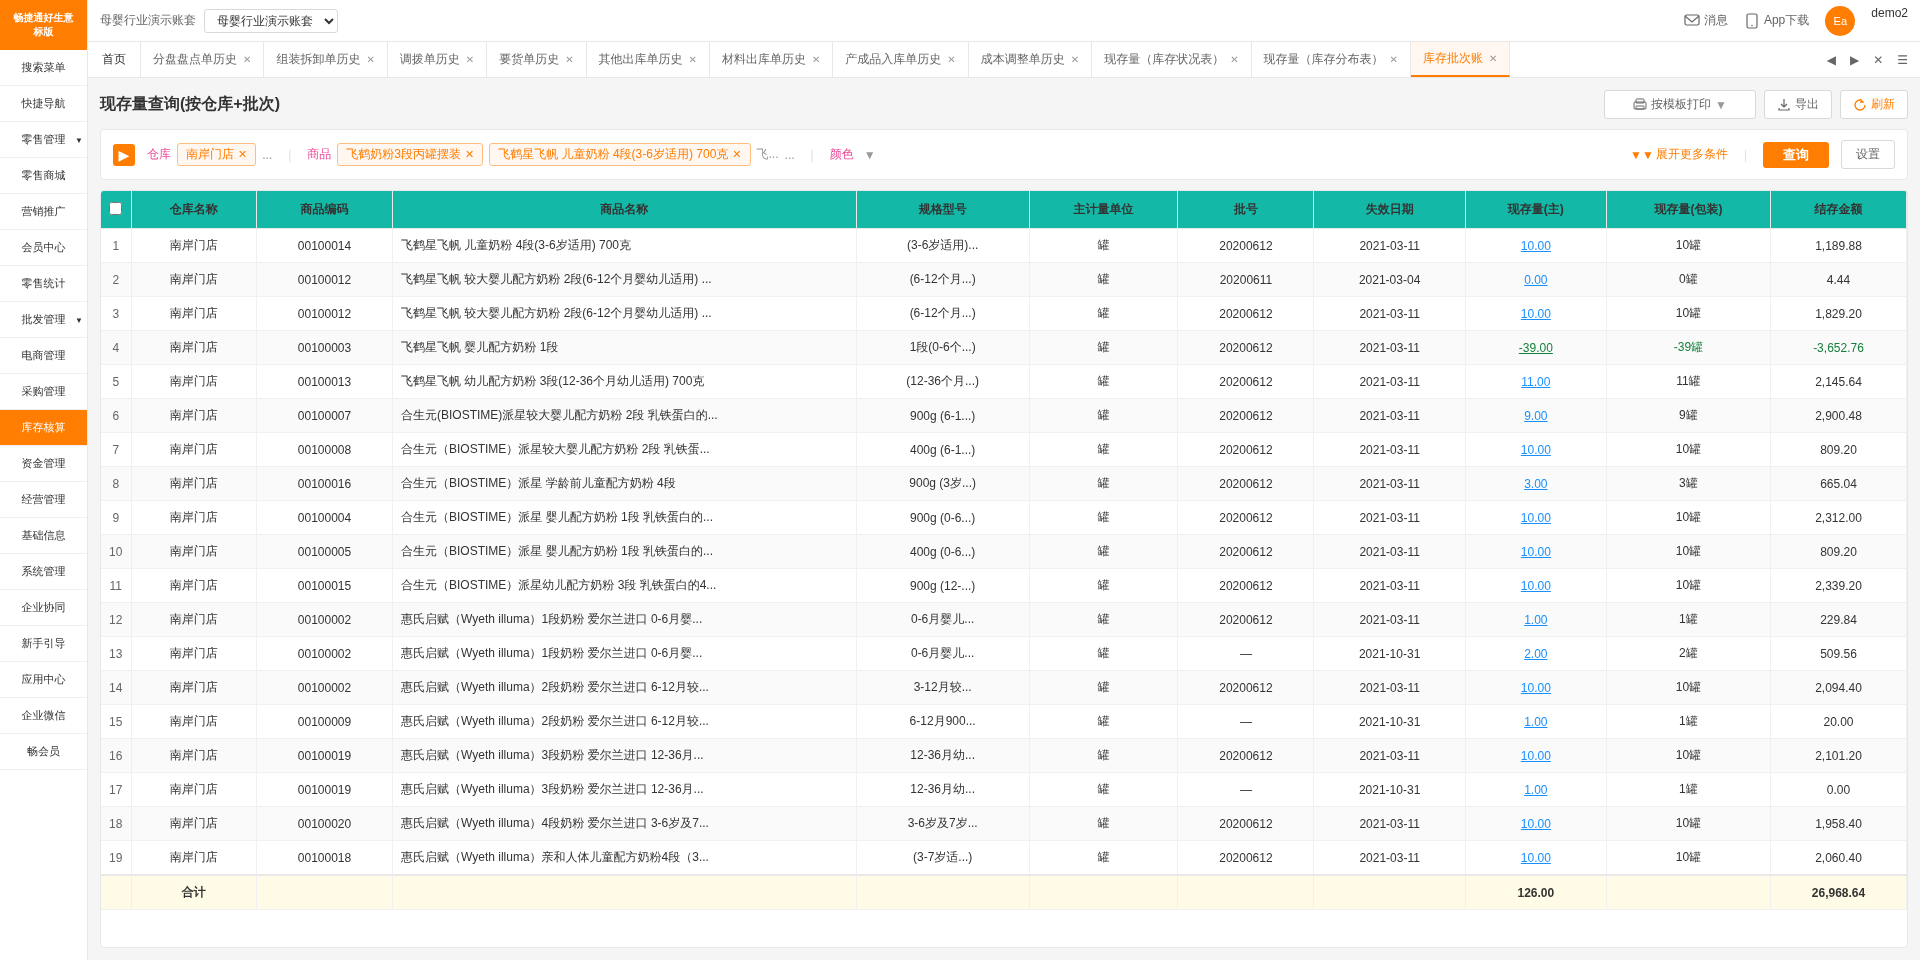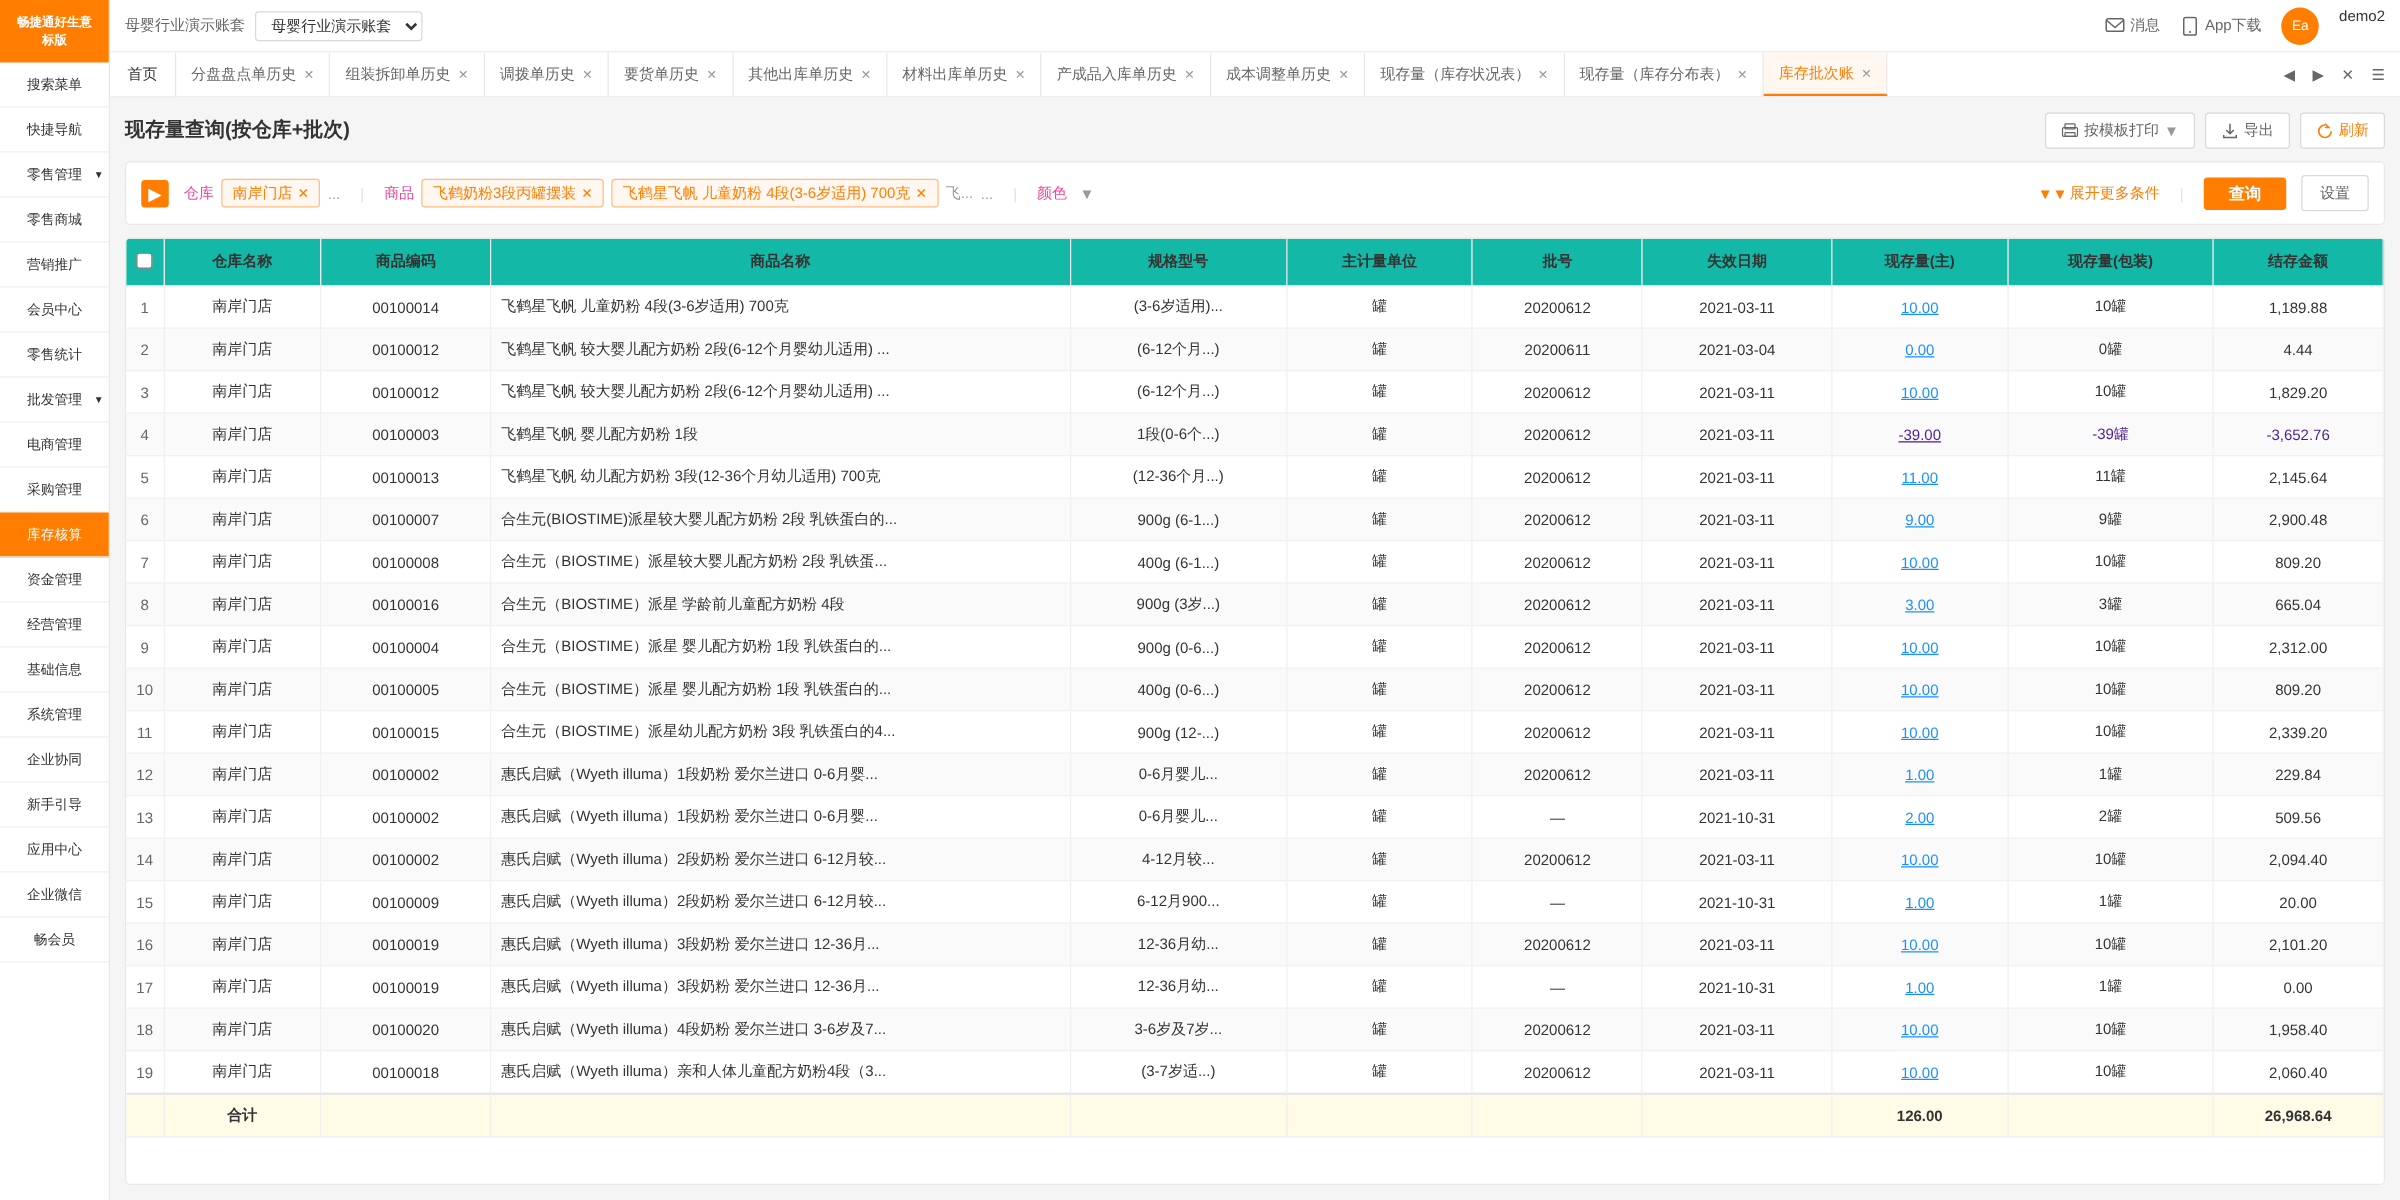--- a/index.html
+++ b/index.html
@@ -35,21 +35,21 @@
     .tab-bar-end { margin-left: auto; display: flex; align-items: center; padding: 0 8px; gap: 6px; }
     .tab-arrow { color: #666; cursor: pointer; padding: 2px 4px; }
 
     
     .content { flex: 1; background: #f5f5f5; padding: 12px; overflow: hidden; display: flex; flex-direction: column; gap: 10px; }
 
     
     .page-header { display: flex; align-items: center; justify-content: space-between; }
     .page-title { font-size: 16px; font-weight: bold; color: #333; }
     .page-actions { display: flex; align-items: center; gap: 8px; }
-    .btn-template { background: #fff; border: 1px solid #d9d9d9; border-radius: 3px; padding: 5px 12px; color: #666; cursor: pointer; display: flex; align-items: center; gap: 4px; }
+    .btn-template { background: #fff; border: 1px solid #d9d9d9; border-radius: 3px; padding: 5px 28px; color: #666; cursor: pointer; display: flex; align-items: center; gap: 4px; }
     .btn-export { background: #fff; border: 1px solid #d9d9d9; border-radius: 3px; padding: 5px 12px; color: #666; cursor: pointer; display: flex; align-items: center; gap: 4px; }
     .btn-refresh { background: #fff; border: 1px solid #d9d9d9; border-radius: 3px; padding: 5px 12px; color: #ff7d00; cursor: pointer; display: flex; align-items: center; gap: 4px; }
 
     
     .filter-area { background: #fff; border-radius: 4px; padding: 10px 12px; display: flex; align-items: center; gap: 12px; flex-wrap: wrap; border: 1px solid #e8e8e8; }
     .filter-expand-btn { background: #ff7d00; color: #fff; border: none; border-radius: 3px; width: 22px; height: 22px; cursor: pointer; display: flex; align-items: center; justify-content: center; font-size: 14px; flex-shrink: 0; }
     .filter-label { color: #ec4899; white-space: nowrap; }
     .filter-tags { display: flex; align-items: center; gap: 6px; flex-wrap: wrap; flex: 1; }
     .filter-tag { background: #fff7f0; border: 1px solid #ffbd80; border-radius: 3px; padding: 2px 8px 2px 8px; color: #ff7d00; display: flex; align-items: center; gap: 4px; font-size: 12px; }
     .filter-tag-close { color: #ff7d00; cursor: pointer; font-size: 11px; }
@@ -61,21 +61,21 @@
     .table-container { flex: 1; background: #fff; border-radius: 4px; overflow: auto; border: 1px solid #e8e8e8; }
     table { width: 100%; border-collapse: collapse; }
     thead tr { background: #14b8a6; }
     thead th { padding: 10px 8px; text-align: center; color: #333; font-weight: bold; border-bottom: 1px solid #e8e8e8; border-right: 1px solid #e8e8e8; white-space: nowrap; font-size: 12px; }
     tbody tr { background: #fff; }
     tbody tr:nth-child(even) { background: #fafafa; }
     tbody td { padding: 8px 8px; text-align: center; border-bottom: 1px solid #f0f0f0; border-right: 1px solid #f0f0f0; color: #333; font-size: 12px; white-space: nowrap; }
     .td-name { text-align: left; max-width: 240px; overflow: hidden; text-overflow: ellipsis; white-space: nowrap; }
     .td-spec { max-width: 100px; overflow: hidden; text-overflow: ellipsis; white-space: nowrap; }
     .td-link { color: #1890ff; cursor: pointer; text-decoration: underline; }
-    .td-red { color: #4c1d95; }
+    .td-red { color: #15803d; }
     .td-row-num { color: #666; }
     .summary-row { background: #fffbe6 !important; font-weight: bold; }
     .summary-row td { border-top: 2px solid #e8e8e8; }
 
     
     ::-webkit-scrollbar { width: 6px; height: 6px; }
     ::-webkit-scrollbar-thumb { background: #d9d9d9; border-radius: 3px; }
 
     
     .filter-section { display: flex; align-items: center; gap: 6px; }
@@ -456,21 +456,21 @@
               <td>2021-10-31</td>
               <td class="td-link">2.00</td>
               <td>2罐</td>
               <td>509.56</td>
             </tr>
             <tr>
               <td class="td-row-num">14</td>
               <td>南岸门店</td>
               <td>00100002</td>
               <td class="td-name">惠氏启赋（Wyeth illuma）2段奶粉 爱尔兰进口 6-12月较...</td>
-              <td class="td-spec">4-12月较...</td>
+              <td class="td-spec">3-12月较...</td>
               <td>罐</td>
               <td>20200612</td>
               <td>2021-03-11</td>
               <td class="td-link">10.00</td>
               <td>10罐</td>
               <td>2,094.40</td>
             </tr>
             <tr>
               <td class="td-row-num">15</td>
               <td>南岸门店</td>

